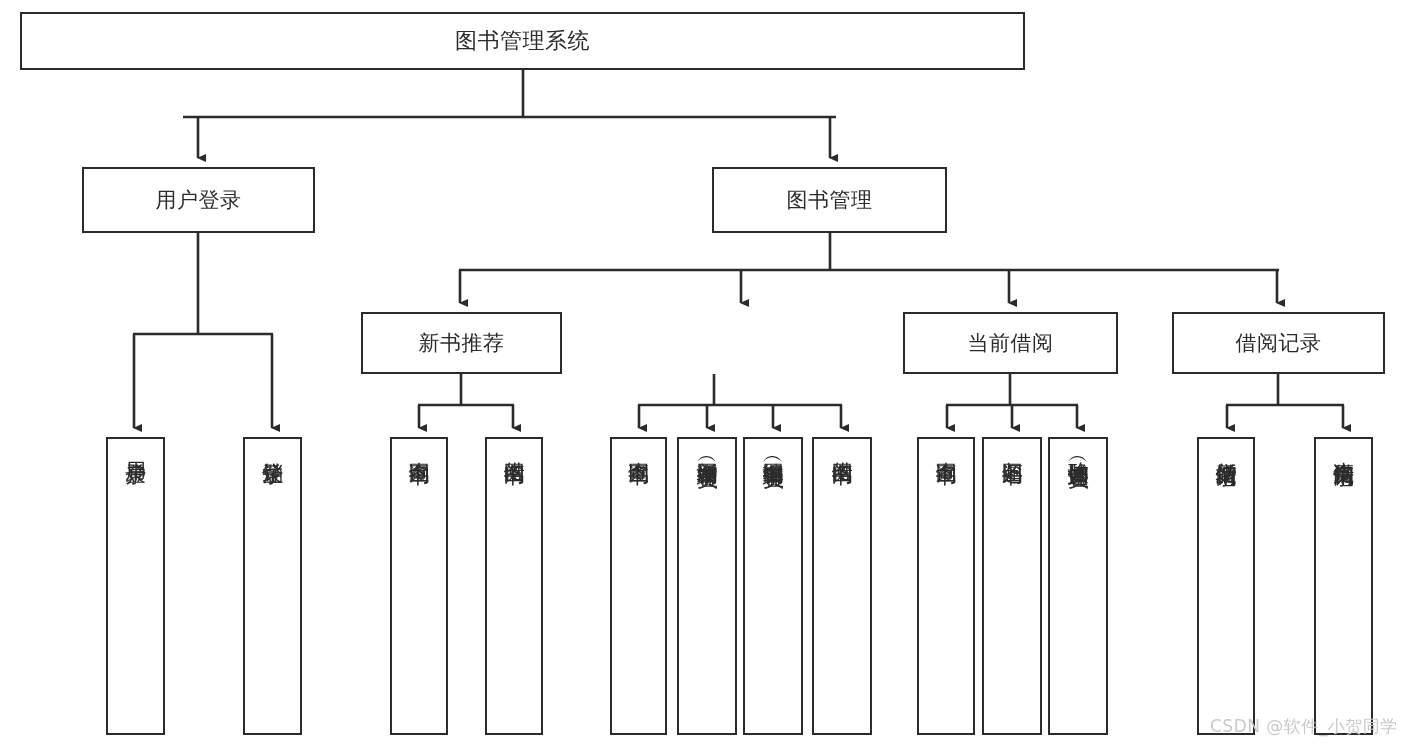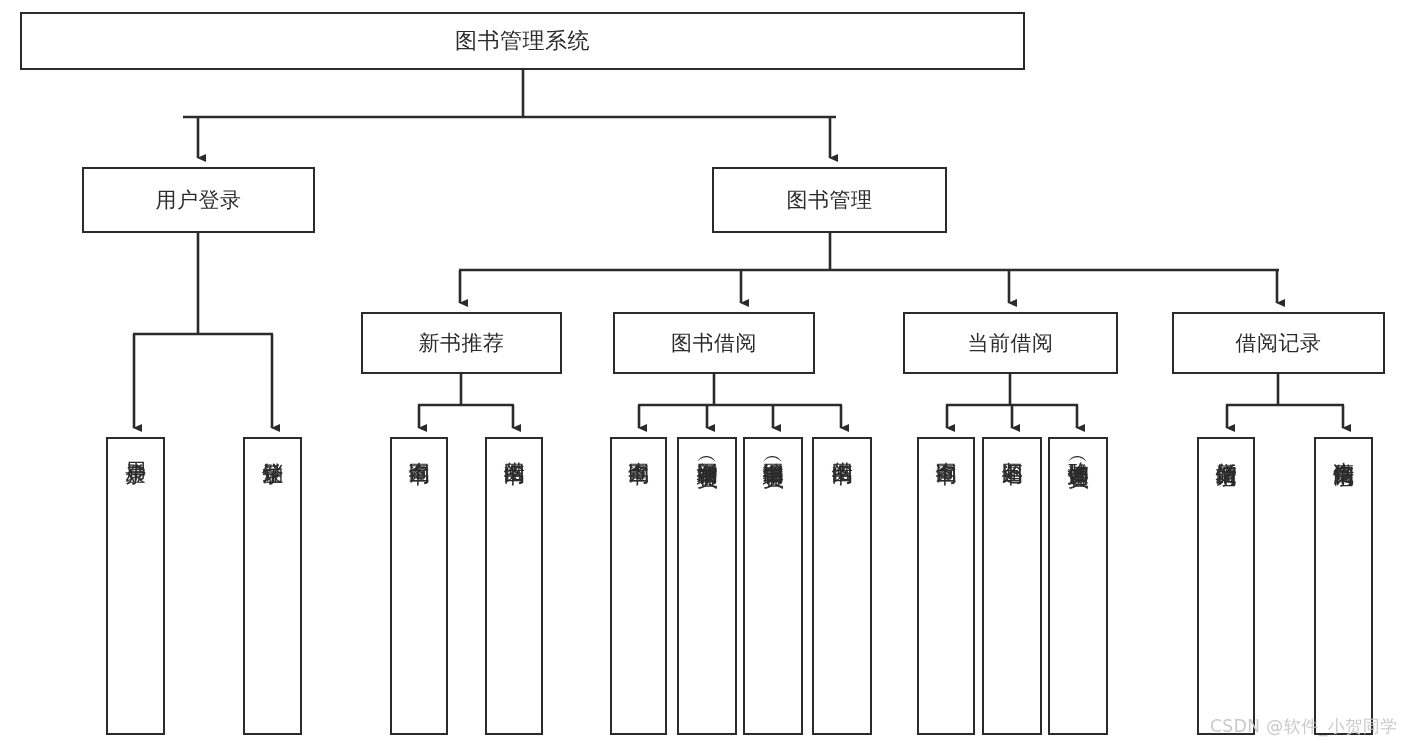--- a/index.html
+++ b/index.html
@@ -149,23 +149,20 @@
   </div>
 
   <div class="node" style="left:361px; top:312px; width:201px; height:62px;">
     <span class="node-label">新书推荐</span>
   </div>
 
   <div class="node" style="left:712px; top:167px; width:235px; height:66px;">
     <span class="node-label">图书管理</span>
   </div>
 
-  <div class="node" style="left:613px; top:312px; width:202px; height:62px;">
-    <span class="node-label">图书借阅</span>
-  </div>
 
   <div class="node" style="left:903px; top:312px; width:215px; height:62px;">
     <span class="node-label">当前借阅</span>
   </div>
 
   <div class="node" style="left:1172px; top:312px; width:213px; height:62px;">
     <span class="node-label">借阅记录</span>
   </div>
 
   <div class="node vertical" style="left:106px; top:437px; width:59px; height:298px;">

